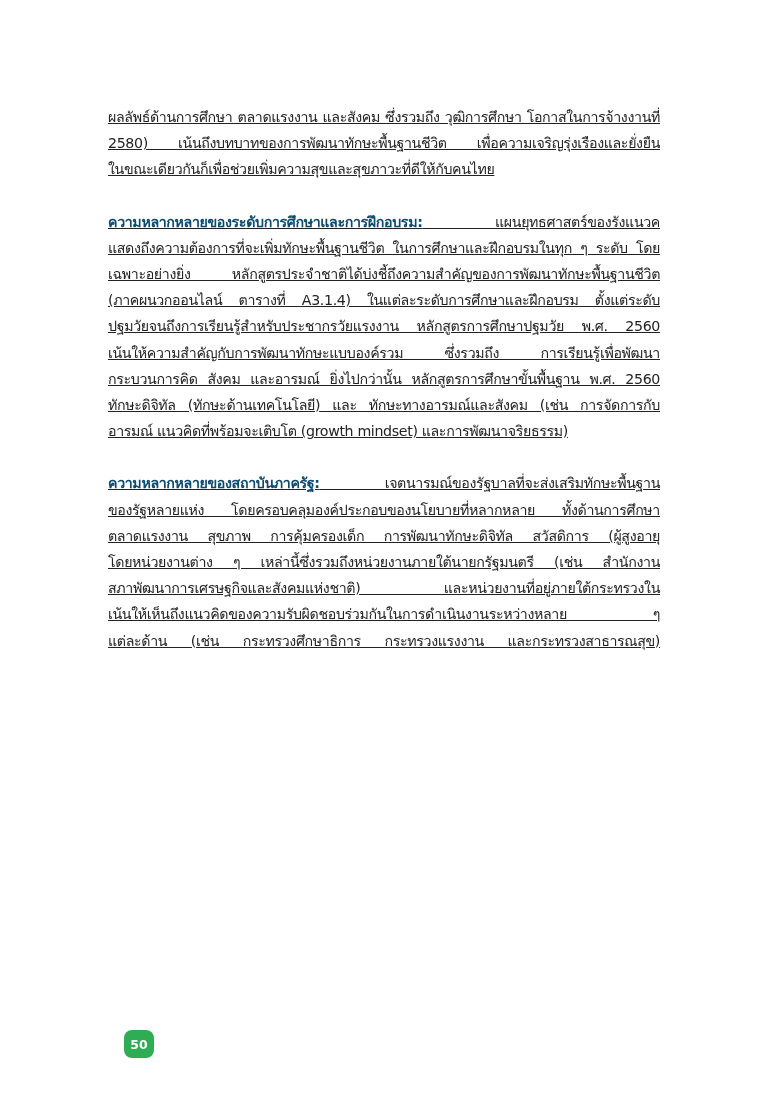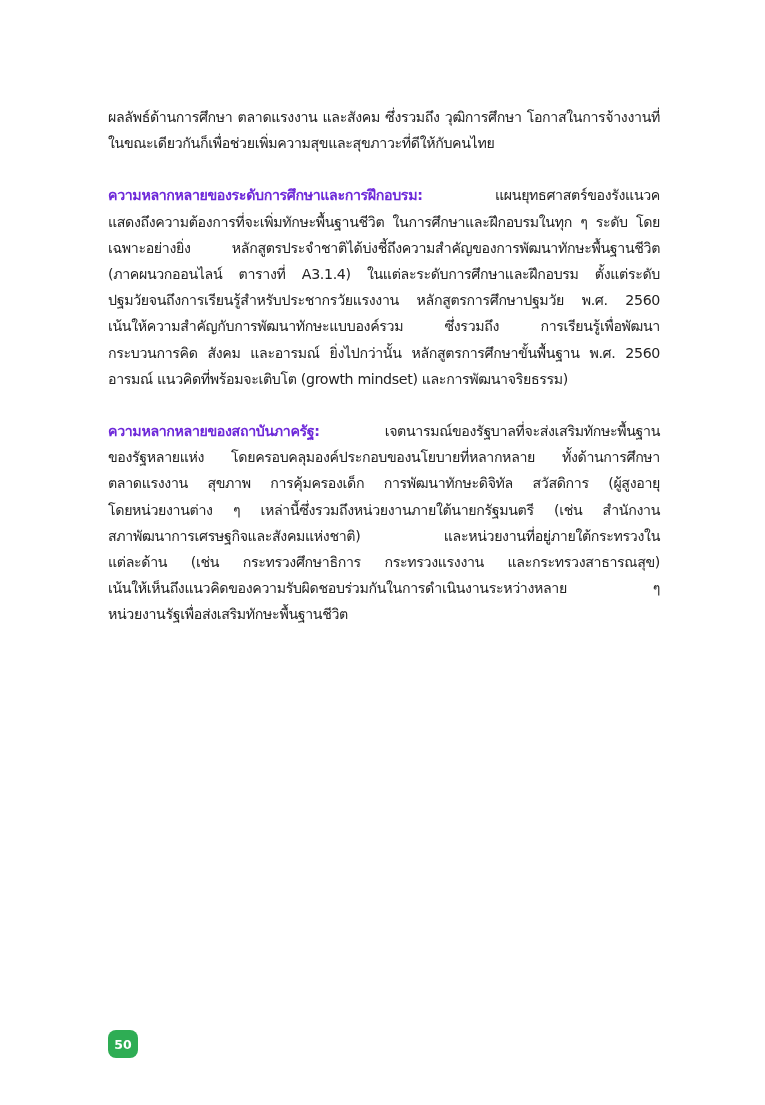--- a/index.html
+++ b/index.html
@@ -2,54 +2,55 @@
 <html><head>
   <meta charset="utf-8">
   <style>
     html, body { margin: 0; padding: 0; background: #ffffff; }
     body { width: 765px; height: 1105px; position: relative; overflow: hidden;
            font-family: "DejaVu Sans", "Liberation Sans", sans-serif; color: #222222; }
     .page { position: absolute; left: 108px; top: 104px; width: 552px; }
     .para { margin: 0; font-size: 14.2px; line-height: 26.2px; text-align: justify;
             text-align-last: left; letter-spacing: -0.35px; }
     .para + .para { margin-top: 26px; }
-    .lead { color: #6d28d9; font-weight: bold; }
-    .line { display: block; white-space: nowrap; text-align: justify; text-align-last: justify; }
+    .lead { color: #0c4a6e; font-weight: bold; }
+    .line { display: block; white-space: nowrap; text-align: justify; text-align-last: justify; text-decoration: underline; }
     .line.last { text-align-last: left; }
-    .page-badge { position: absolute; left: 108px; top: 1030px; width: 30px; height: 28px;
+    .page-badge { position: absolute; left: 124px; top: 1030px; width: 30px; height: 28px;
                   background: #2ead54; border-radius: 8px; color: #ffffff; font-weight: bold;
                   font-size: 12.5px; display: flex; align-items: center; justify-content: center;
                   font-family: "DejaVu Sans", sans-serif; }
   </style>
 </head>
 <body>
 
 <div class="page">
 
   <p class="para">
     <span class="line">ผลลัพธ์ด้านการศึกษา ตลาดแรงงาน และสังคม ซึ่งรวมถึง วุฒิการศึกษา โอกาสในการจ้างงานที่</span>
+    <span class="line">2580) เน้นถึงบทบาทของการพัฒนาทักษะพื้นฐานชีวิต เพื่อความเจริญรุ่งเรืองและยั่งยืน</span>
     <span class="line last">ในขณะเดียวกันก็เพื่อช่วยเพิ่มความสุขและสุขภาวะที่ดีให้กับคนไทย</span>
   </p>
 
   <p class="para">
     <span class="line"><span class="lead">ความหลากหลายของระดับการศึกษาและการฝึกอบรม:</span><span> แผนยุทธศาสตร์ของรังแนวค</span></span>
     <span class="line">แสดงถึงความต้องการที่จะเพิ่มทักษะพื้นฐานชีวิต ในการศึกษาและฝึกอบรมในทุก ๆ ระดับ โดย</span>
     <span class="line">เฉพาะอย่างยิ่ง หลักสูตรประจำชาติได้บ่งชี้ถึงความสำคัญของการพัฒนาทักษะพื้นฐานชีวิต</span>
     <span class="line">(ภาคผนวกออนไลน์ ตารางที่ A3.1.4) ในแต่ละระดับการศึกษาและฝึกอบรม ตั้งแต่ระดับ</span>
     <span class="line">ปฐมวัยจนถึงการเรียนรู้สำหรับประชากรวัยแรงงาน หลักสูตรการศึกษาปฐมวัย พ.ศ. 2560</span>
     <span class="line">เน้นให้ความสำคัญกับการพัฒนาทักษะแบบองค์รวม ซึ่งรวมถึง การเรียนรู้เพื่อพัฒนา</span>
     <span class="line">กระบวนการคิด สังคม และอารมณ์ ยิ่งไปกว่านั้น หลักสูตรการศึกษาขั้นพื้นฐาน พ.ศ. 2560</span>
+    <span class="line">ทักษะดิจิทัล (ทักษะด้านเทคโนโลยี) และ ทักษะทางอารมณ์และสังคม (เช่น การจัดการกับ</span>
     <span class="line last">อารมณ์ แนวคิดที่พร้อมจะเติบโต (growth mindset) และการพัฒนาจริยธรรม)</span>
   </p>
 
   <p class="para">
     <span class="line"><span class="lead">ความหลากหลายของสถาบันภาครัฐ:</span><span> เจตนารมณ์ของรัฐบาลที่จะส่งเสริมทักษะพื้นฐาน</span></span>
     <span class="line">ของรัฐหลายแห่ง โดยครอบคลุมองค์ประกอบของนโยบายที่หลากหลาย ทั้งด้านการศึกษา</span>
     <span class="line">ตลาดแรงงาน สุขภาพ การคุ้มครองเด็ก การพัฒนาทักษะดิจิทัล สวัสดิการ (ผู้สูงอายุ</span>
     <span class="line">โดยหน่วยงานต่าง ๆ เหล่านี้ซึ่งรวมถึงหน่วยงานภายใต้นายกรัฐมนตรี (เช่น สำนักงาน</span>
     <span class="line">สภาพัฒนาการเศรษฐกิจและสังคมแห่งชาติ) และหน่วยงานที่อยู่ภายใต้กระทรวงใน</span>
+    <span class="line">เน้นให้เห็นถึงแนวคิดของความรับผิดชอบร่วมกันในการดำเนินงานระหว่างหลาย ๆ</span>
     <span class="line">แต่ละด้าน (เช่น กระทรวงศึกษาธิการ กระทรวงแรงงาน และกระทรวงสาธารณสุข)</span>
-    <span class="line">เน้นให้เห็นถึงแนวคิดของความรับผิดชอบร่วมกันในการดำเนินงานระหว่างหลาย ๆ</span>
-    <span class="line last">หน่วยงานรัฐเพื่อส่งเสริมทักษะพื้นฐานชีวิต</span>
   </p>
 </div>
 
 <div class="page-badge">50</div>
 
 </body></html>

